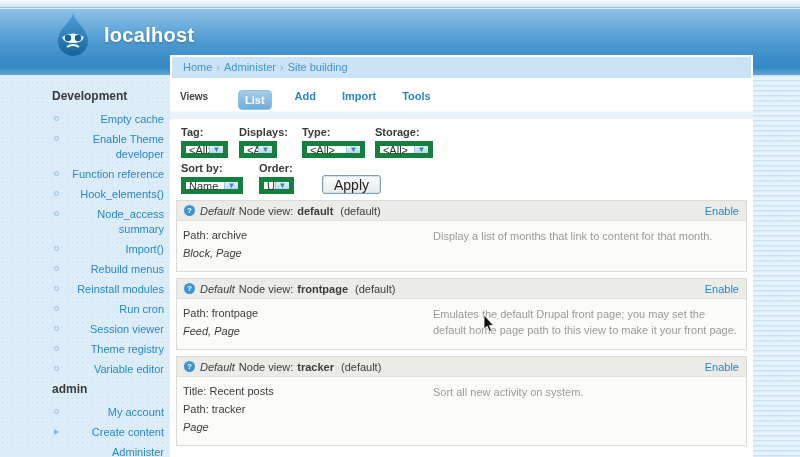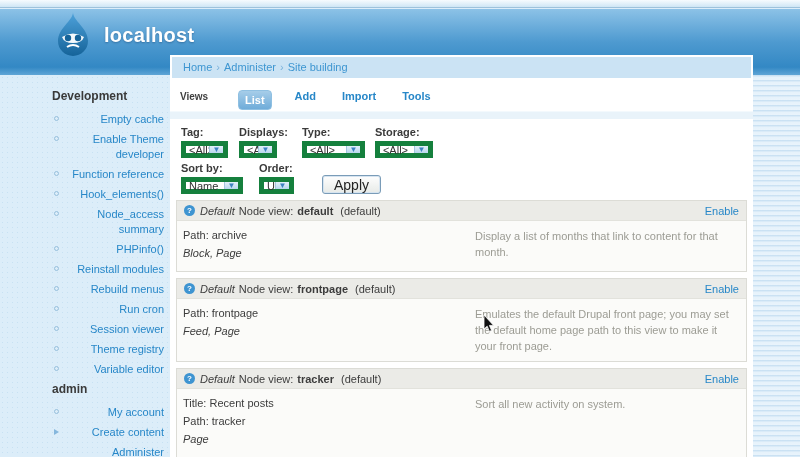--- a/index.html
+++ b/index.html
@@ -65,21 +65,21 @@
   .view-row { border:1px solid #DCDCD6; background:#FBFBF9; margin-bottom:6px; }
   .row-head { height:20px; background:#EBEBE7; border-bottom:1px solid #E2E2DC;
     display:flex; align-items:center; padding:0 7px; color:#3C3C3C; }
   .help { width:11px; height:11px; border-radius:50%; background:#3E94D1; color:#fff;
     font-size:8px; font-weight:bold; line-height:11px; text-align:center; margin-right:5px; cursor:pointer; }
   .row-head .pfx { font-style:italic; margin-right:4px; }
   .row-head .typ { margin-right:4px; }
   .row-head .vname { font-weight:bold; }
   .row-head .sfx { margin-left:7px; }
   .enable { margin-left:auto; color:#2787C8; cursor:pointer; }
-  .row-body { display:flex; padding:6px 8px 7px 6px;gap:42px; }
+  .row-body { display:flex; padding:6px 8px 7px 6px; }
   .details { width:250px; color:#3C3C3C; }
   .details p { margin:1px 0 3px 0; line-height:15px; }
   .details p.em { font-style:italic; }
   .desc { flex:1; color:#9C9C94; line-height:16px; padding-top:1px; }
   
   .cursor { position:absolute; left:483px; top:315px; }
 </style>
 </head>
 <body>
 
@@ -106,23 +106,23 @@
 </div>
 
 <div class="sidebar dots">
   <div class="side-title">Development</div>
   <ul class="sidelist">
     <li><span class="b circle"></span><span>Empty cache</span></li>
     <li><span class="b circle"></span><span>Enable Theme developer</span></li>
     <li><span class="b circle"></span><span>Function reference</span></li>
     <li><span class="b circle"></span><span>Hook_elements()</span></li>
     <li><span class="b circle"></span><span>Node_access summary</span></li>
-    <li><span class="b circle"></span><span>PHPinfo()</span></li>
+    <li><span class="b circle"></span><span>Import()</span></li>
+    <li><span class="b circle"></span><span>Rebuild menus</span></li>
     <li><span class="b circle"></span><span>Reinstall modules</span></li>
-    <li><span class="b circle"></span><span>Rebuild menus</span></li>
     <li><span class="b circle"></span><span>Run cron</span></li>
     <li><span class="b circle"></span><span>Session viewer</span></li>
     <li><span class="b circle"></span><span>Theme registry</span></li>
     <li><span class="b circle"></span><span>Variable editor</span></li>
   </ul>
   <div class="side-title second">admin</div>
   <ul class="sidelist">
     <li><span class="b circle"></span><span>My account</span></li>
     <li><span class="b tri-r"></span><span>Create content</span></li>
     <li><span>Administer</span></li>

